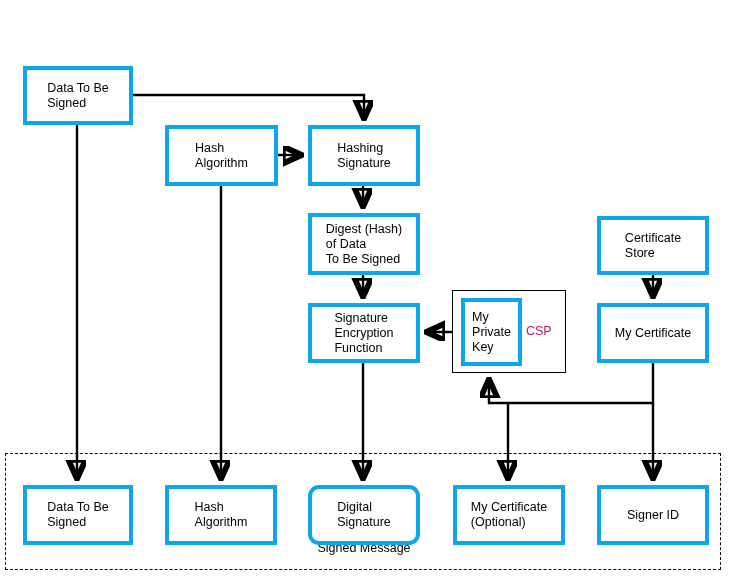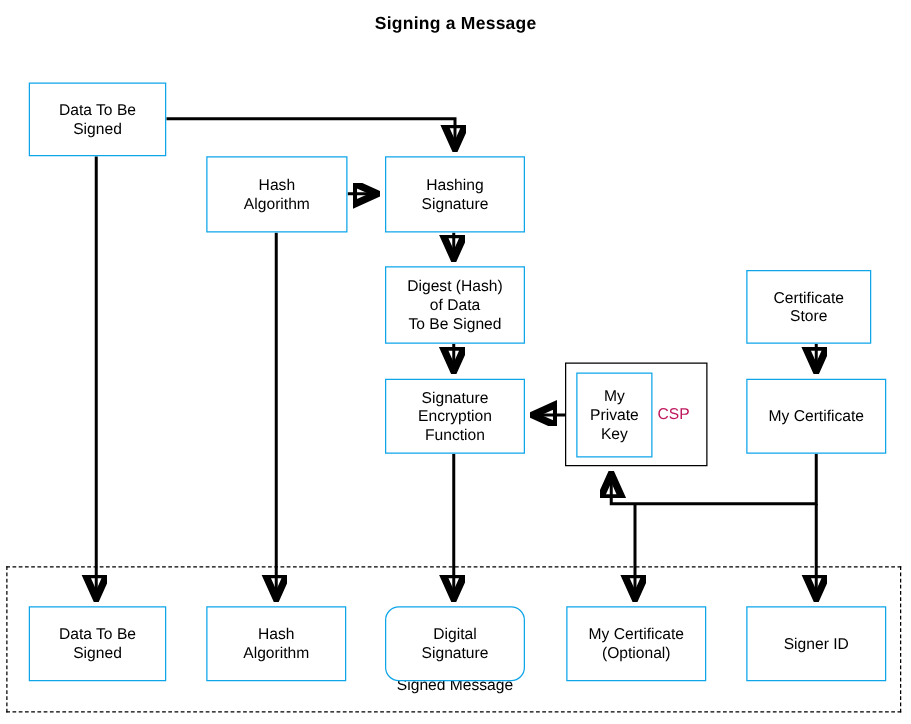--- a/index.html
+++ b/index.html
@@ -22,26 +22,26 @@
     width: 729px;
     text-align: center;
     font-size: 14px;
     font-weight: bold;
     color: #000000;
     letter-spacing: 0.2px;
   }
   .node {
     position: absolute;
     box-sizing: border-box;
-    border: 1px solid #0ea5e9;
+    border: 4px solid #0ea5e9;
     background: #ffffff;
     display: flex;
     align-items: center;
     justify-content: center;
-    text-align: center;
+    text-align: left;
     font-size: 12.5px;
     line-height: 15px;
     color: #000000;
     white-space: pre-line;
     z-index: 3;
   }
   .group-box {
     position: absolute;
     box-sizing: border-box;
     border: 1px solid #000000;
@@ -84,21 +84,20 @@
     stroke: #000000;
     stroke-width: 2.4;
     fill: none;
   }
 </style>
 </head>
 <body>
 
 <div id="canvas">
 
-  <div class="title">Signing a Message</div>
 
   <svg class="edges" viewBox="0 0 729 579" xmlns="http://www.w3.org/2000/svg">
     <defs>
       <marker id="arrow" markerWidth="9" markerHeight="9" refX="7.6" refY="3.6" orient="auto" markerUnits="strokeWidth">
         <path d="M 0 0 L 8 3.6 L 0 7.2 z" fill="#000000" stroke="none"></path>
       </marker>
     </defs>
     <g id="edge-group">
         <path d="M 133 95 L 364 95 L 364 118" marker-end="url(#arrow)"></path>
         <path d="M 278 155 L 301 155" marker-end="url(#arrow)"></path>
@@ -128,21 +127,21 @@
 Signature</div>
       <div class="node" style="left: 308px; top: 213px; width: 112px; height: 62px;">Digest (Hash)
 of Data
 To Be Signed</div>
       <div class="node" style="left: 308px; top: 303px; width: 112px; height: 60px;">Signature
 Encryption
 Function</div>
       <div class="node" style="left: 461px; top: 298px; width: 61px; height: 68px;">My
 Private
 Key</div>
-      <div class="node" style="left: 597px; top: 216px; width: 100px; height: 59px;">Certificate
+      <div class="node" style="left: 597px; top: 216px; width: 112px; height: 59px;">Certificate
 Store</div>
       <div class="node" style="left: 597px; top: 303px; width: 112px; height: 60px;">My Certificate</div>
       <div class="node" style="left: 23px; top: 485px; width: 110px; height: 60px;">Data To Be
 Signed</div>
       <div class="node" style="left: 165px; top: 485px; width: 112px; height: 60px;">Hash
 Algorithm</div>
       <div class="node" style="left: 308px; top: 485px; width: 112px; height: 60px; border-radius: 11px;">Digital
 Signature</div>
       <div class="node" style="left: 453px; top: 485px; width: 112px; height: 60px;">My Certificate
 (Optional)</div>

